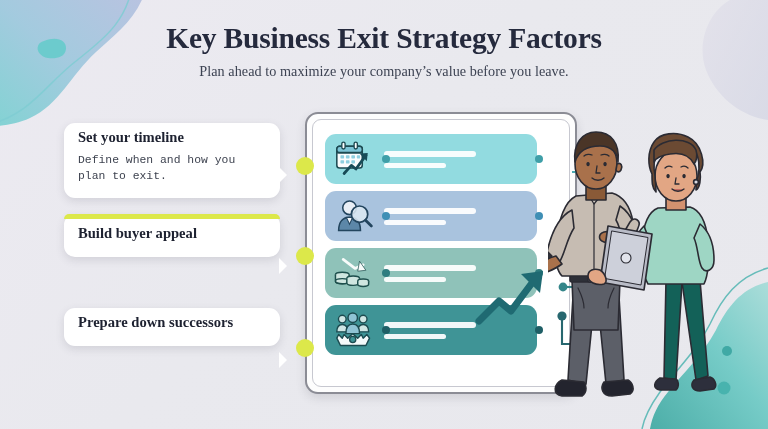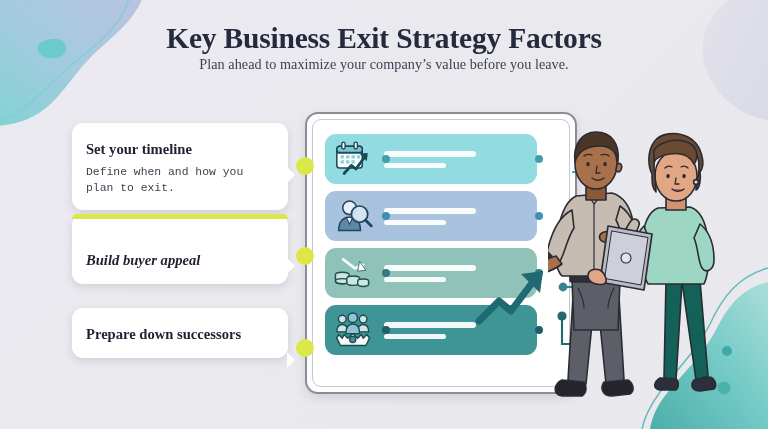--- a/index.html
+++ b/index.html
@@ -35,20 +35,21 @@
     font-size: 29.5px;
     font-weight: 700;
     color: #252a3d;
     letter-spacing: -0.2px;
     line-height: 1.15;
   }
   .subtitle {
     font-family: "Liberation Serif", serif;
     font-size: 14.2px;
     color: #3c4252;
+    margin-top: 7px;
     letter-spacing: 0.05px;
   }
 
   
   .board-wrap { position: absolute; left: 305px; top: 112px; width: 272px; height: 282px; z-index: 3; }
   .board-frame {
     position: absolute; inset: 0;
     border-radius: 13px;
     background: #fdfdfd;
     border: 2.4px solid #8b8c95;
@@ -85,26 +86,26 @@
     width: 8px; height: 8px;
     border-radius: 50%;
     top: 21px;
   }
   .row-dot-left { left: 57px; }
   .row-dot-right { right: -6px; }
 
   
   .card {
     position: absolute;
-    left: 72px;
+    left: 64px;
     width: 216px;
     background: #ffffff;
     border-radius: 11px;
     box-shadow: 0 3px 9px rgba(70,70,90,.15);
-    padding: 18px 14px 14px 14px;
+    padding: 6px 14px 14px 14px;
     z-index: 7;
   }
   .card .tail {
     position: absolute;
     right: -7px; top: 44px;
     width: 0; height: 0;
     border-top: 8px solid transparent;
     border-bottom: 8px solid transparent;
     border-left: 8px solid #ffffff;
   }
@@ -313,21 +314,21 @@
 
   <div class="card" style="top:123px;">
     <div class="tail"></div>
     <div class="card-title">Set your timeline</div>
     <div class="card-body">Define when and how you plan to exit.</div>
   </div>
 
   <div class="card" style="top:214px;">
     <div class="card-accent" style="background:#dce84a;"></div>
     <div class="tail"></div>
-    <div class="card-title" style="margin-top:20px;font-style:italic;">Build buyer appeal</div>
+    <div class="card-title" style="margin-top:5px;">Build buyer appeal</div>
   </div>
 
   <div class="card" style="top:308px;">
     <div class="tail"></div>
     <div class="card-title">Prepare down successors</div>
   </div>
 
   <svg class="people" viewBox="0 0 220 280">
     <g stroke="#2b2b33" stroke-width="1.6" stroke-linejoin="round" stroke-linecap="round">
 

